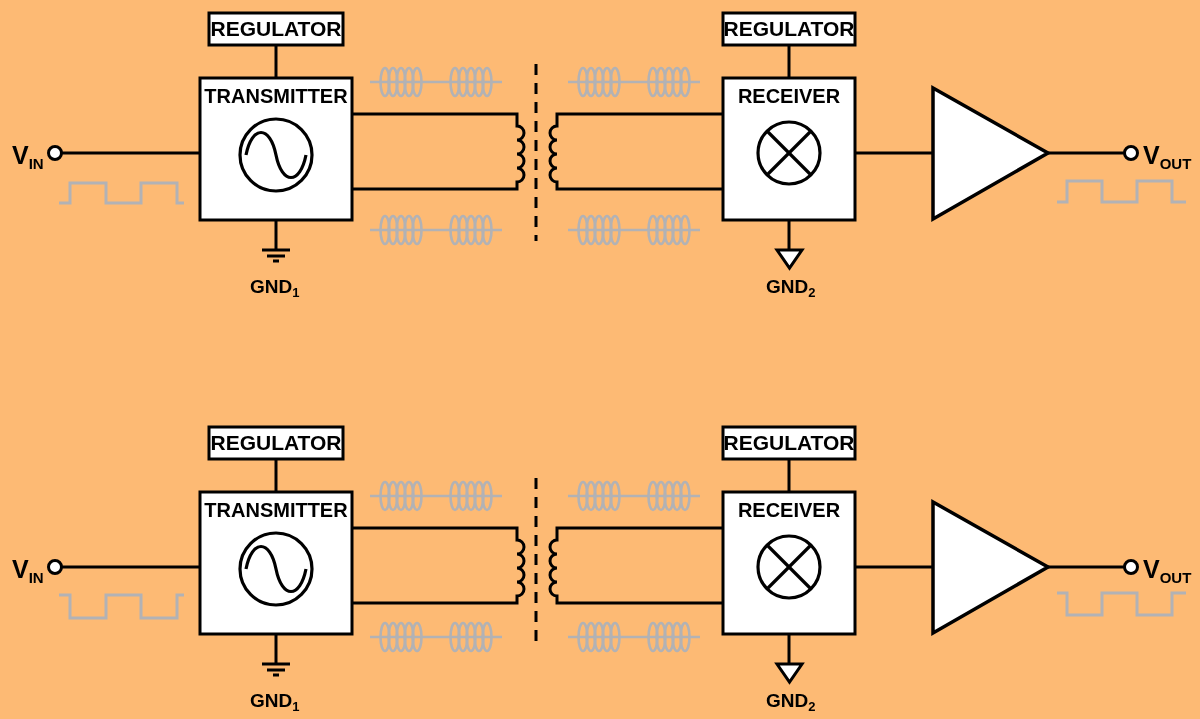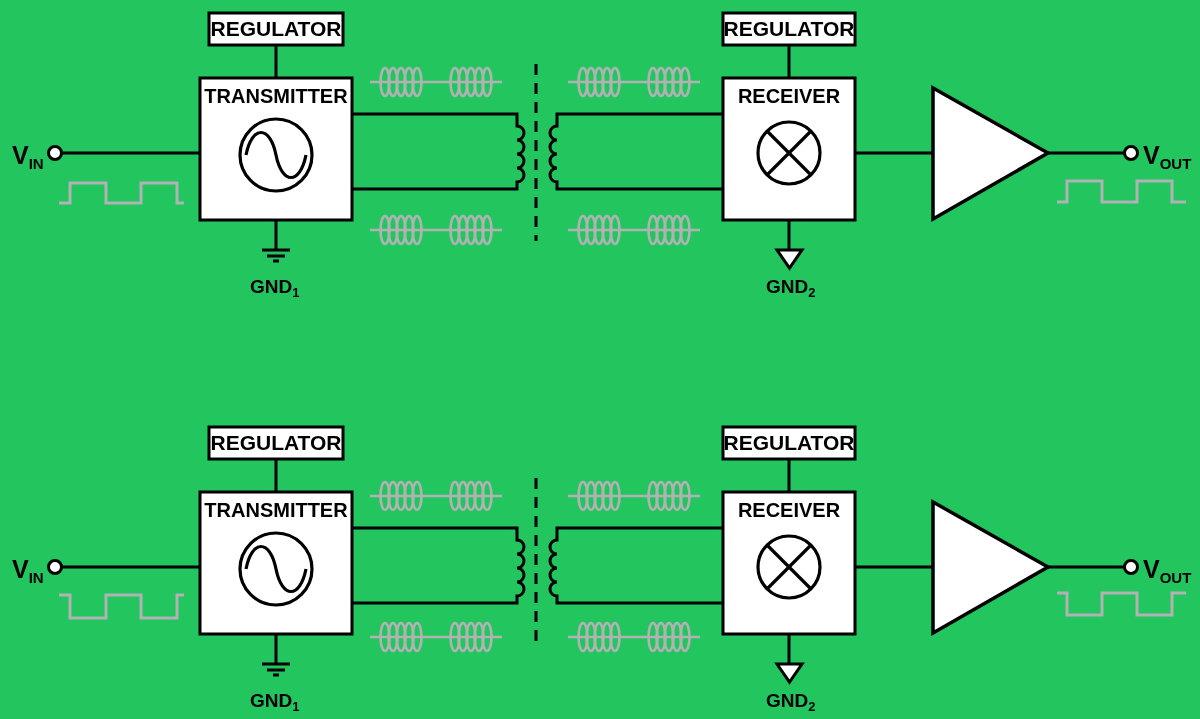--- a/index.html
+++ b/index.html
@@ -1,16 +1,16 @@
 <!DOCTYPE html>
 <html><head>
 <meta charset="utf-8">
 <style>
   html, body { margin: 0; padding: 0; background: #ffffff; }
-  .stage { position: relative; width: 1200px; height: 719px; background: #22c55e; overflow: hidden; }
+  .stage { position: relative; width: 1200px; height: 719px; background: #fdba74; overflow: hidden; }
   svg text {
     font-family: "Liberation Sans", "DejaVu Sans", sans-serif;
     font-weight: 700;
     fill: #000000;
   }
   .box   { fill: #ffffff; stroke: #000000; stroke-width: 3; }
   .wire  { fill: none; stroke: #000000; stroke-width: 3; }
   .sym   { fill: none; stroke: #000000; stroke-width: 3.2; }
   .amp   { fill: #ffffff; stroke: #000000; stroke-width: 3.5; stroke-linejoin: miter; }
   .term  { fill: #ffffff; stroke: #000000; stroke-width: 3; }

